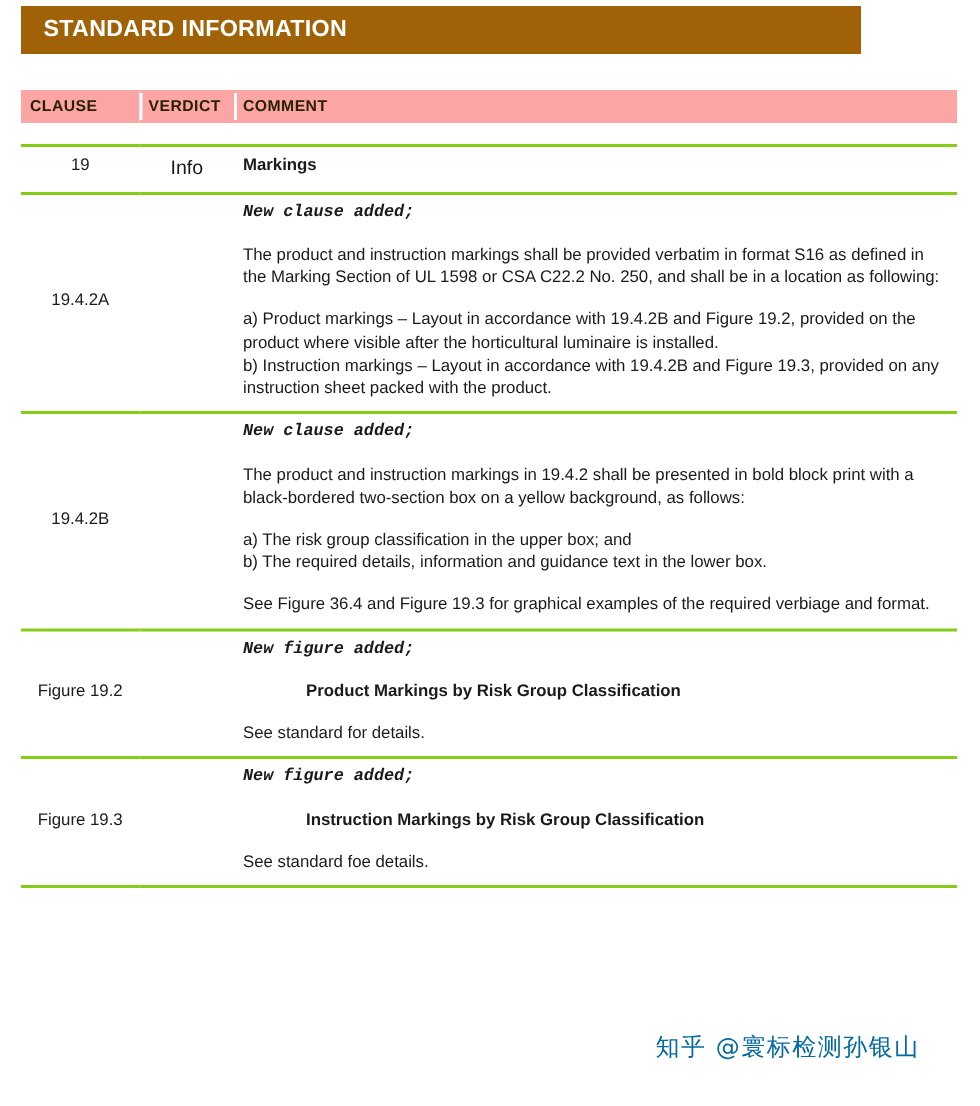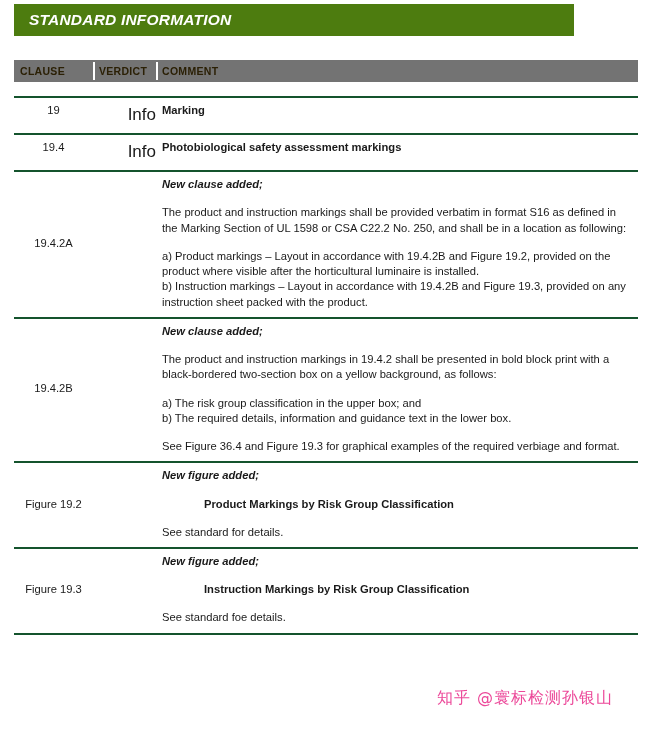--- a/index.html
+++ b/index.html
@@ -17,24 +17,23 @@
     -webkit-font-smoothing: antialiased;
   }
 
   
   .title-bar {
     position: absolute;
     left: 14px;
     top: 4px;
     width: 560px;
     height: 32px;
-    background: #4d7c0f;
+    background: #a16207;
     display: flex;
     align-items: center;
-    font-style: italic;
   }
   .title-bar .title-text {
     color: #ffffff;
     font-size: 15.5px;
     font-weight: bold;
     letter-spacing: 0.2px;
     padding-left: 15px;
   }
 
   
@@ -45,21 +44,21 @@
     width: 624px;
     border-collapse: collapse;
     table-layout: fixed;
   }
   .doc-table col.c-clause  { width: 79px;  }
   .doc-table col.c-verdict { width: 63px;  }
   .doc-table col.c-comment { width: 482px; }
 
   
   thead th {
-    background: #737373;
+    background: #fca5a5;
     color: #2b2005;
     font-size: 10.5px;
     font-weight: bold;
     letter-spacing: 0.3px;
     text-align: left;
     padding: 5px 0 5px 6px;
     height: 12px;
     vertical-align: middle;
     position: relative;
   }
@@ -82,63 +81,64 @@
     padding: 5px 8px 7px 0;
   }
   tbody td.clause {
     text-align: center;
     font-size: 11.2px;
     color: #1a1a1a;
     padding-left: 0;
     padding-right: 0;
   }
   tbody td.verdict {
-    text-align: right;
-    font-size: 17px;
+    text-align: center;
+    font-size: 13px;
     color: #1a1a1a;
     padding-left: 0;
     padding-right: 0;
   }
   tbody td.comment {
     padding-left: 6px;
     padding-right: 4px;
     color: #1a1a1a;
   }
   tr.rule-bottom > td {
-    border-bottom: 2px solid #14532d;
+    border-bottom: 2px solid #84cc16;
   }
 
   
   td.clause.mid {
     vertical-align: middle;
   }
 
   
   p.p { margin: 0 0 0 0; }
   p.gap { margin-top: 13px; }
   .ital-bold {
     font-style: italic;
     font-weight: bold;
+    font-family: Liberation Mono, monospace;
   }
   .ital {
     font-style: italic;
   }
   .bold { font-weight: bold; padding-left: 42px; }
   .u { text-decoration: underline; }
   .strike { text-decoration: line-through; }
 
   .spacer-row td { height: 14px; padding: 0; border: none; }
 
   
   .watermark {
     position: absolute;
     left: 437px;
     top: 688px;
     font-size: 16px;
-    color: #ec4899;
+    color: #0369a1;
     letter-spacing: 1px;
     font-family: "DejaVu Sans", sans-serif;
     white-space: nowrap;
     pointer-events: none;
   }
 </style>
 </head>
 <body>
 
 <div class="title-bar">
@@ -165,28 +165,23 @@
 
     <tr class="spacer-row rule-bottom">
       <td></td>
       <td></td>
       <td></td>
     </tr>
 
     <tr class="rule-bottom">
       <td class="clause">19</td>
       <td class="verdict">Info</td>
-      <td class="comment bold">Marking</td>
-    </tr>
-
-    <tr class="rule-bottom">
-      <td class="clause">19.4</td>
-      <td class="verdict">Info</td>
-      <td class="comment bold">Photobiological safety assessment markings</td>
-    </tr>
+      <td class="comment bold">Markings</td>
+    </tr>
+
 
     <tr class="rule-bottom">
       <td class="clause mid">19.4.2A</td>
       <td class="verdict mid"></td>
       <td class="comment">
         <p class="p ital-bold">New clause added;</p>
         <p class="p gap">The product and instruction markings shall be provided verbatim in format S16 as defined in the Marking Section of UL 1598 or CSA C22.2 No. 250, and shall be in a location as following:</p>
         <p class="p gap">a) Product markings – Layout in accordance with 19.4.2B and Figure 19.2, provided on the product where visible after the horticultural luminaire is installed.</p>
         <p class="p">b) Instruction markings – Layout in accordance with 19.4.2B and Figure 19.3, provided on any instruction sheet packed with the product.</p>
       </td>

